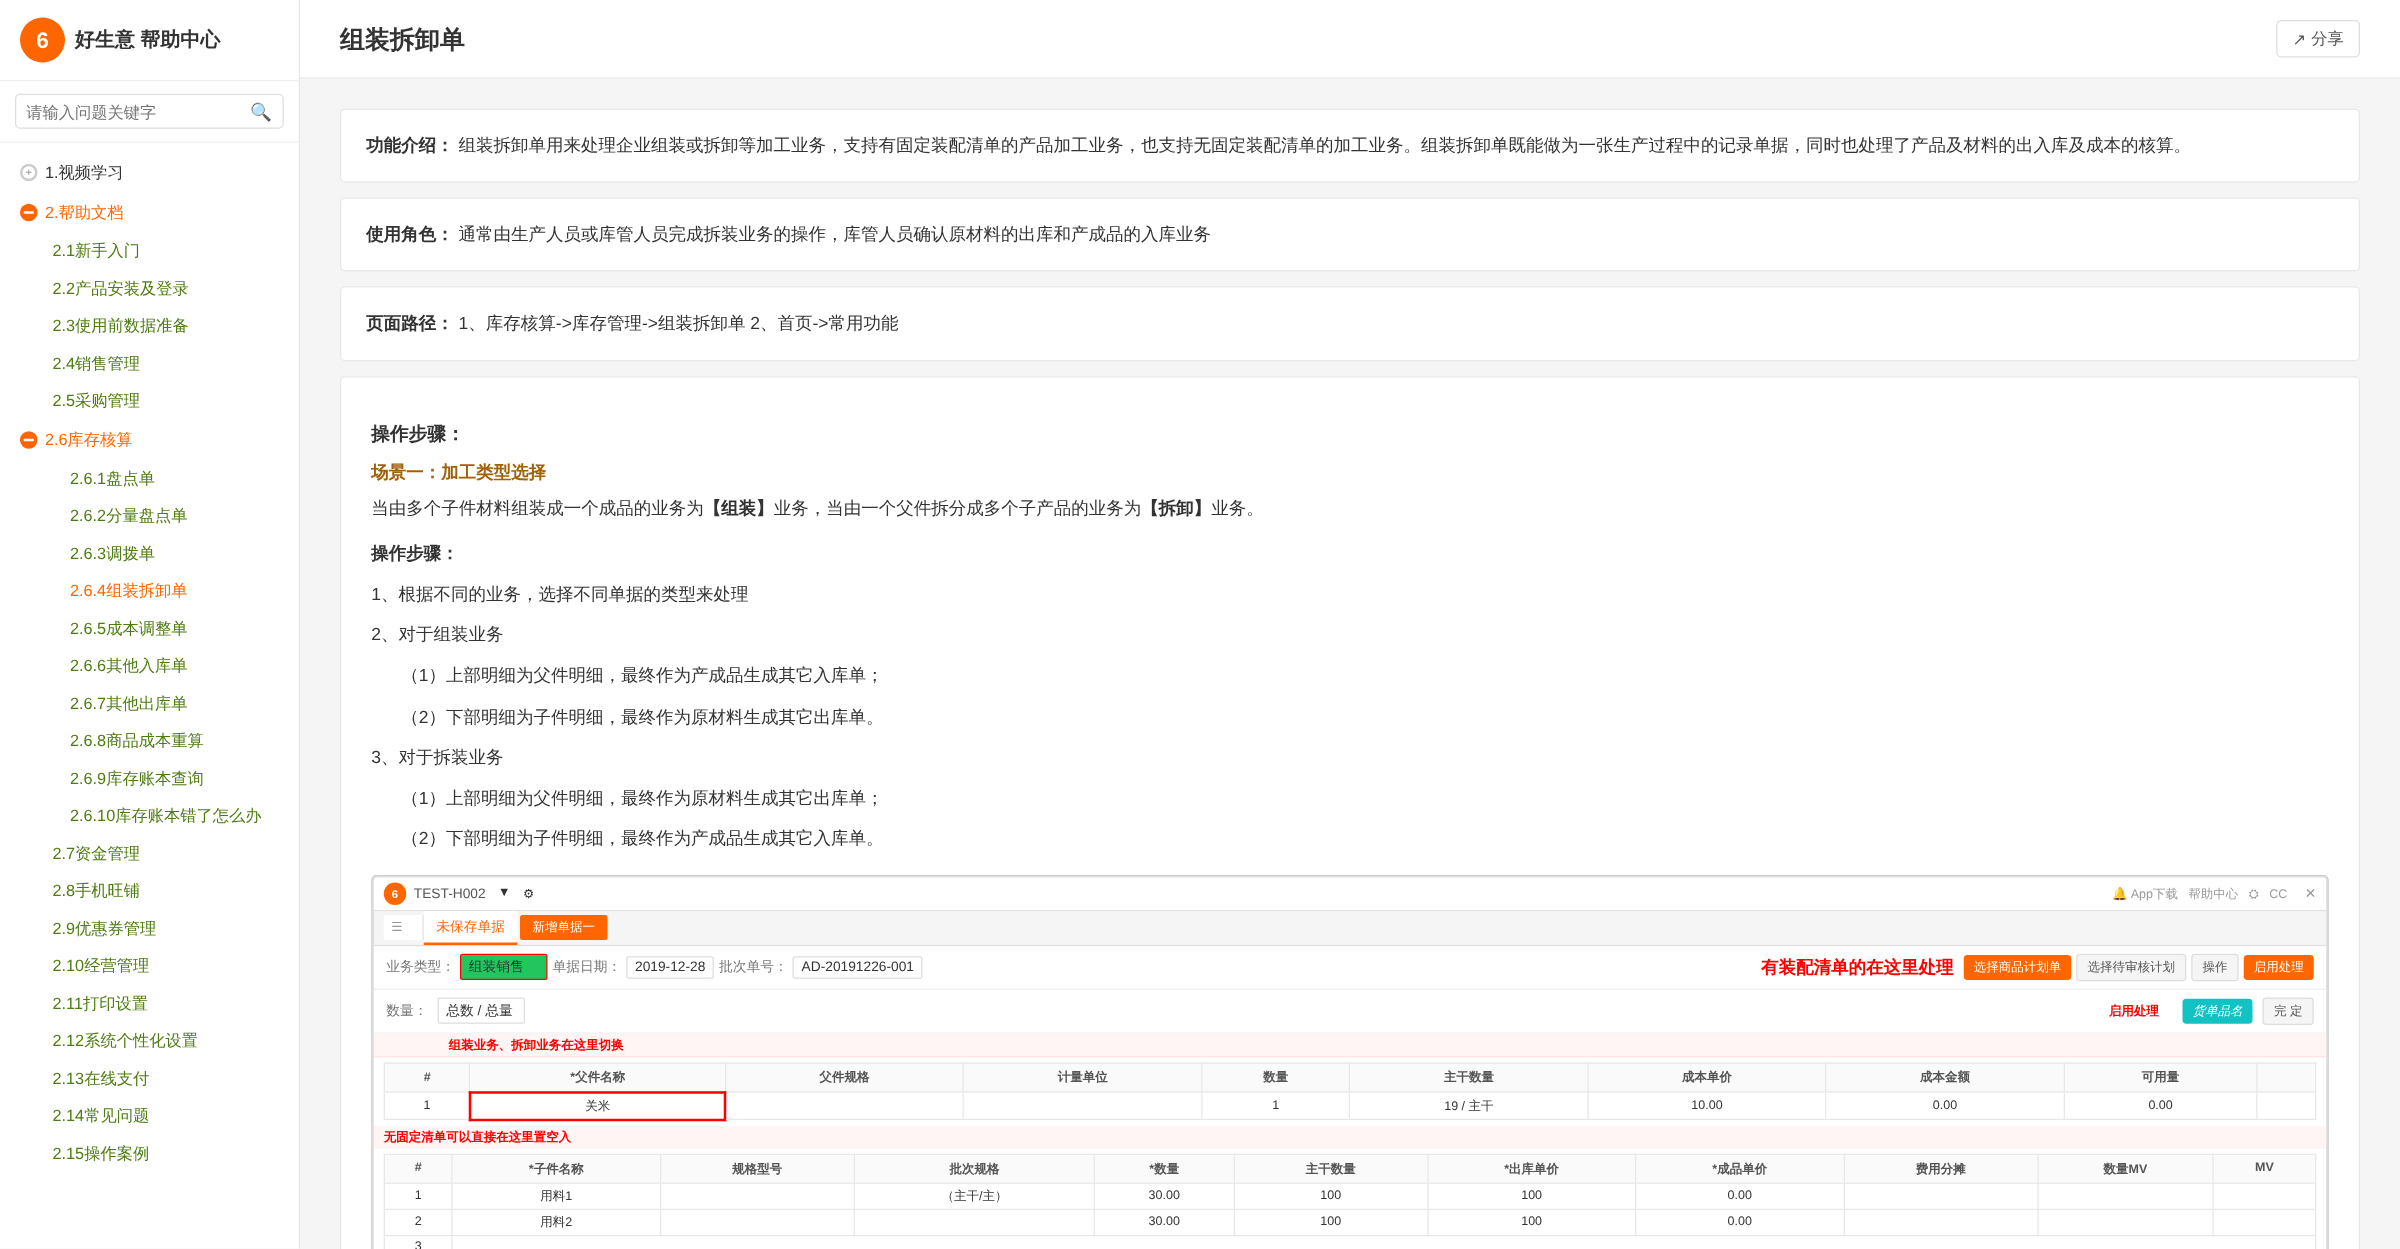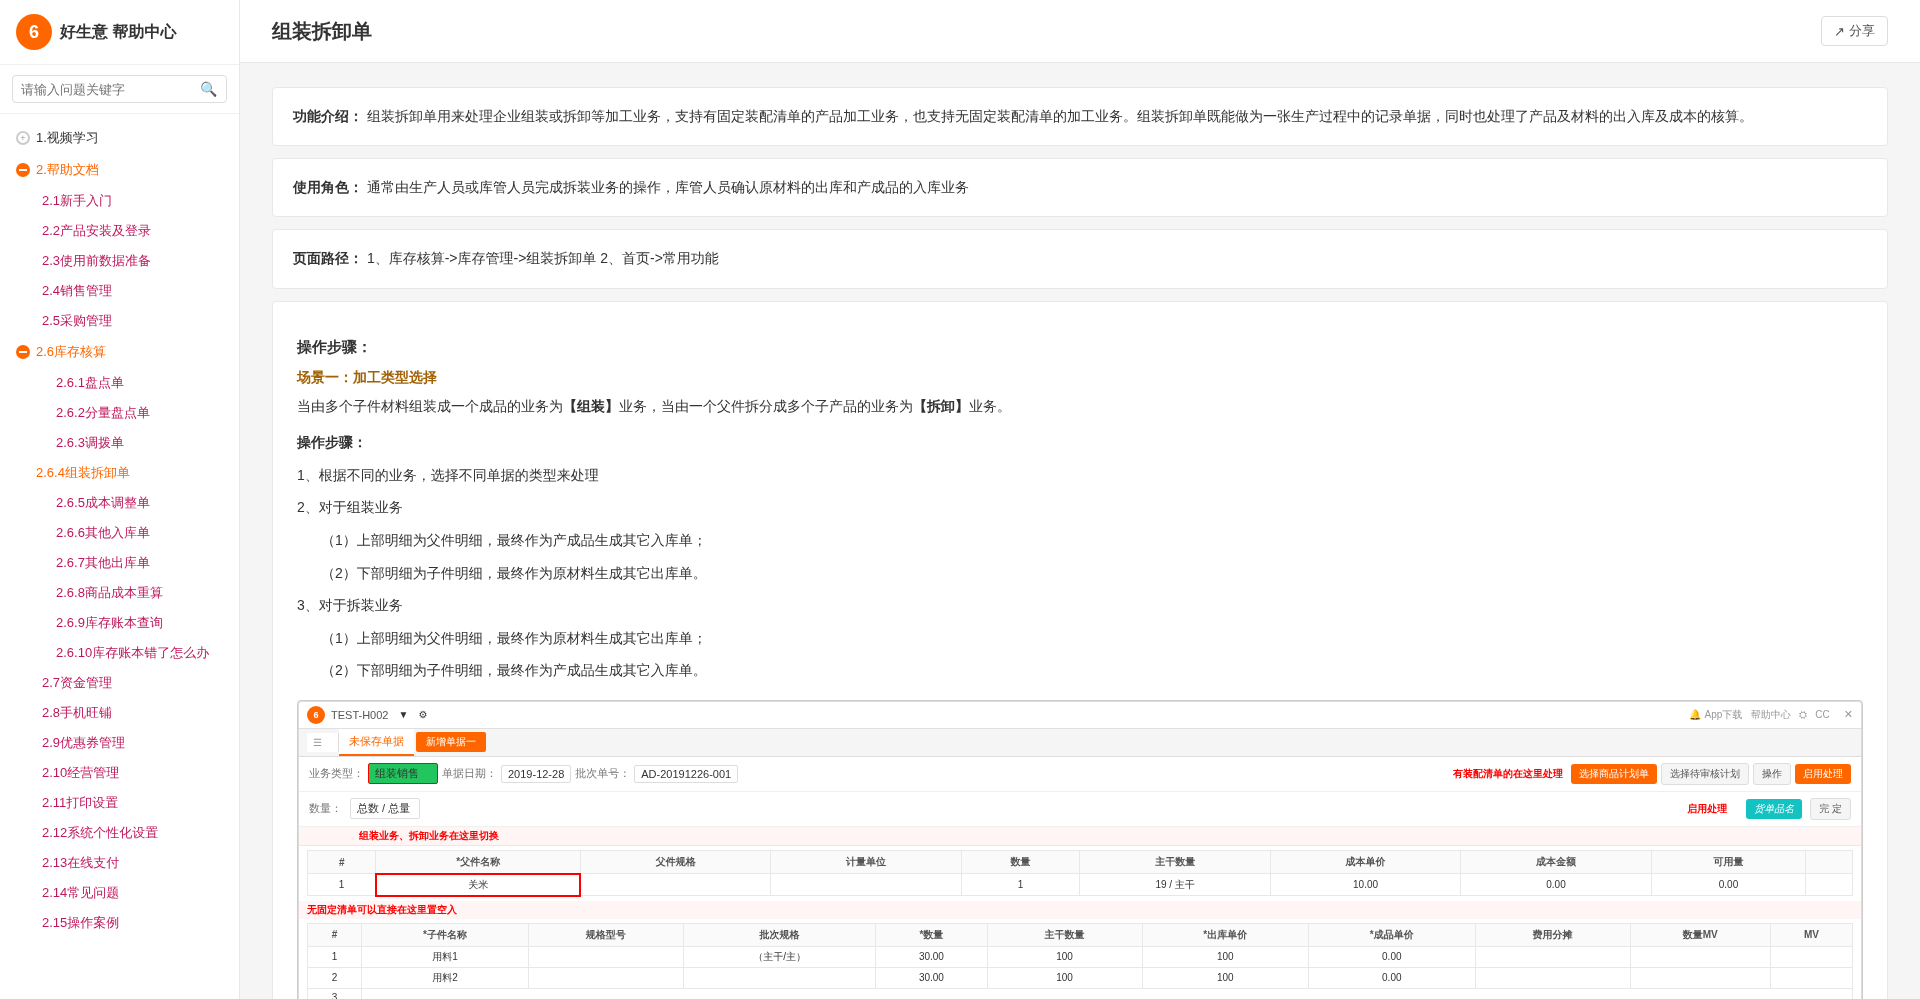--- a/index.html
+++ b/index.html
@@ -57,21 +57,21 @@
       margin-right: 6px; flex-shrink: 0; display: flex; align-items: center; justify-content: center;
       font-size: 9px; color: #999;
     }
     .nav-group-title .minus-dot {
       width: 14px; height: 14px; border-radius: 50%;
       background: #f60; margin-right: 6px; flex-shrink: 0;
       display: flex; align-items: center; justify-content: center;
     }
     .minus-dot::after { content: ''; display: block; width: 8px; height: 2px; background: #fff; }
     .nav-sub-item {
-      padding: 6px 16px 6px 42px; font-size: 13px; color: #be185d; cursor: pointer;
+      padding: 6px 16px 6px 42px; font-size: 13px; color: #4d7c0f; cursor: pointer;
     }
     .nav-sub-item.active { color: #f60; }
 
     
     .main {
       flex: 1; overflow-y: auto; background: #f5f5f5;
       display: flex; flex-direction: column;
     }
     .main-header {
       background: #fff; padding: 16px 32px; border-bottom: 1px solid #e8e8e8;
@@ -234,21 +234,21 @@
 
     <div class="nav-sub-item" style="padding-left:56px">
       <span>2.6.1盘点单</span>
     </div>
     <div class="nav-sub-item" style="padding-left:56px">
       <span>2.6.2分量盘点单</span>
     </div>
     <div class="nav-sub-item" style="padding-left:56px">
       <span>2.6.3调拨单</span>
     </div>
-    <div class="nav-sub-item active" style="padding-left:36px">
+    <div class="nav-sub-item active" style="padding-left:56px">
       <span>2.6.4组装拆卸单</span>
     </div>
     <div class="nav-sub-item" style="padding-left:56px">
       <span>2.6.5成本调整单</span>
     </div>
     <div class="nav-sub-item" style="padding-left:56px">
       <span>2.6.6其他入库单</span>
     </div>
     <div class="nav-sub-item" style="padding-left:56px">
       <span>2.6.7其他出库单</span>
@@ -373,21 +373,21 @@
 
           <div class="app-form-row" style="flex-wrap:wrap; gap:4px;">
             <label><span>业务类型</span>：</label>
             <span class="app-form-field highlighted">组装销售</span>
             <label>单据日期：</label>
             <span class="app-form-field">2019-12-28</span>
             <label>批次单号：</label>
             <span class="app-form-field">AD-20191226-001</span>
             <span style="flex:1;"></span>
 
-            <span style="color:#f00; font-size:10px; font-weight:bold; margin-right:4px;">有装配清单的在这里处理</span>
+            <span style="color:#f00; font-size:14px; font-weight:bold; margin-right:4px;">有装配清单的在这里处理</span>
             <button class="orange-btn">选择商品计划单</button>
             <button class="gray-btn">选择待审核计划</button>
             <button class="gray-btn">操作</button>
             <button class="orange-btn">启用处理</button>
           </div>
 
           <div class="app-form-row">
             <label>数量：</label>
             <span class="app-form-field">总数 / 总量</span>
             <span style="flex:1;"></span>

